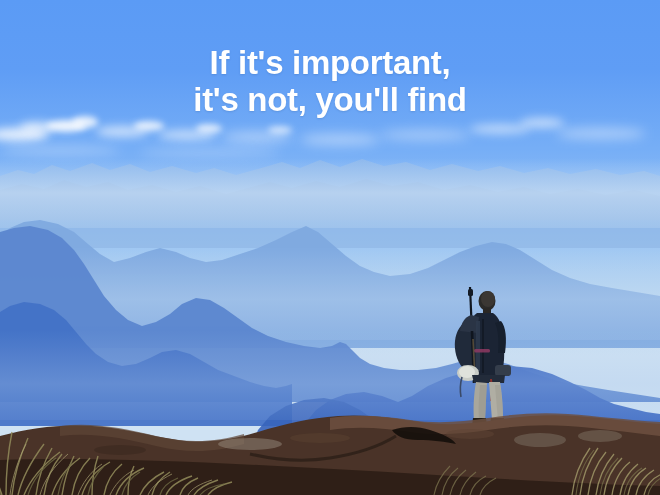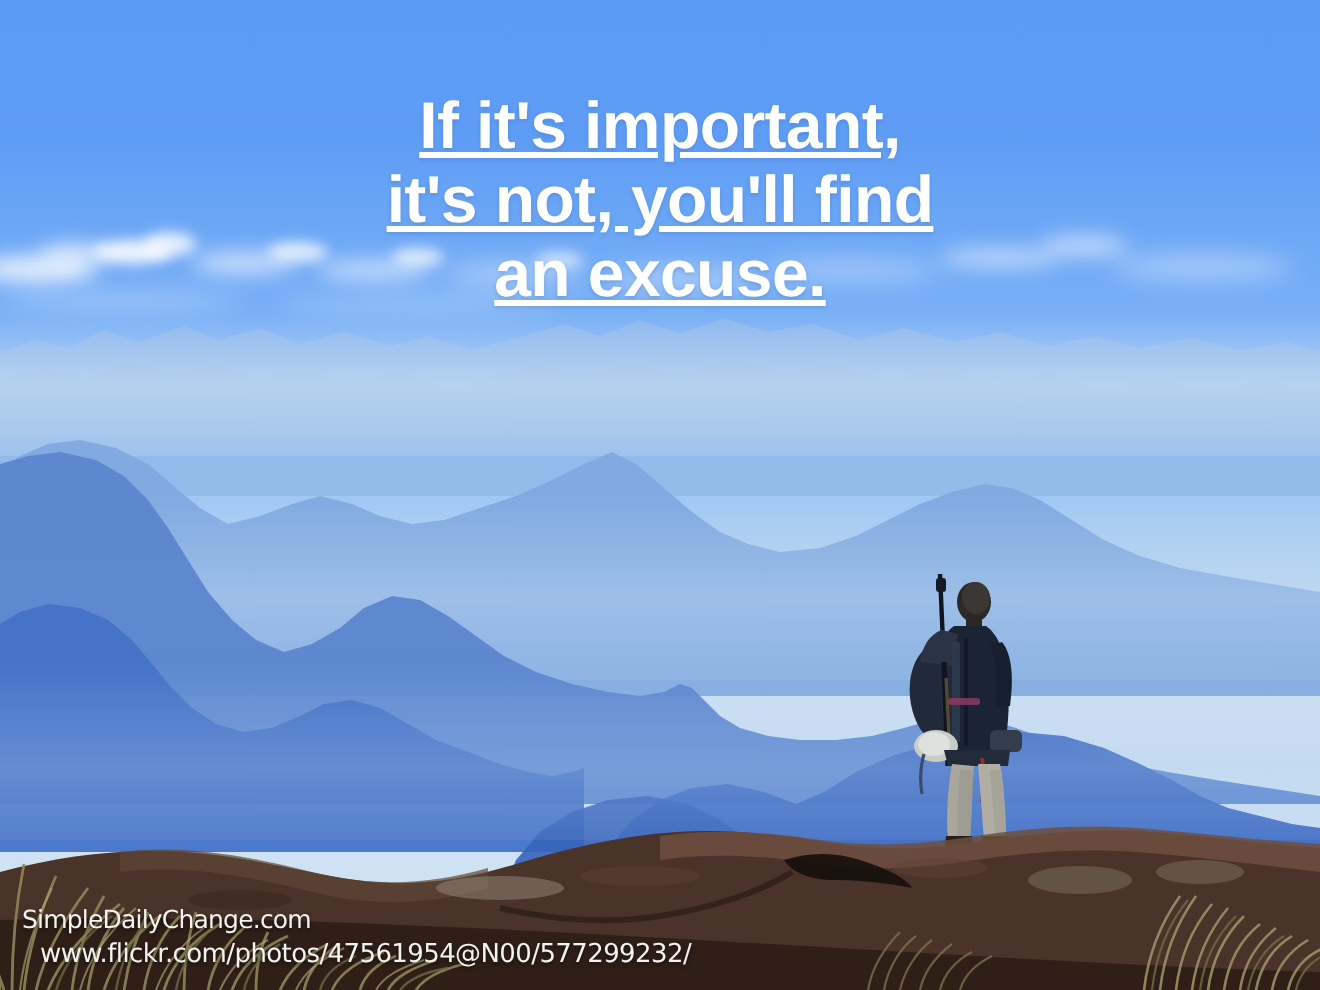--- a/index.html
+++ b/index.html
@@ -94,21 +94,21 @@
     top: 44px;
     width: 660px;
     text-align: center;
     color: #ffffff;
     font-weight: bold;
     font-size: 33px;
     line-height: 37px;
     letter-spacing: -0.3px;
     text-shadow: 0 1px 2px rgba(40,80,140,0.22);
   }
-  #quote .qline { display: block; white-space: pre; text-decoration: underline; }
+  #quote .qline { display: block; white-space: pre; }
 
   
   #attribution {
     position: absolute;
     left: 11px;
     bottom: 8px;
     color: #f2f2ee;
     font-family: "DejaVu Sans", sans-serif;
     text-shadow: 0 1px 2px rgba(0,0,0,0.55);
   }
@@ -388,21 +388,16 @@
         <path d="M30,43 C32,34 38,26 46,20"></path>
         <path d="M40,43 C42,35 48,28 56,24"></path>
         <path d="M50,43 C52,36 58,30 66,26"></path>
       </g>
     </svg>
   </div>
 
   <div id="quote">
     <span class="qline">If it's important,</span>
     <span class="qline">it's not, you'll find</span>
-    <span class="qline">an excuse.</span>
-  </div>
-
-  <div id="attribution">
-    <span class="site">SimpleDailyChange.com</span>
-    <span class="url">www.flickr.com/photos/47561954@N00/577299232/</span>
-  </div>
+  </div>
+
 
 </div>
 
 </body></html>

